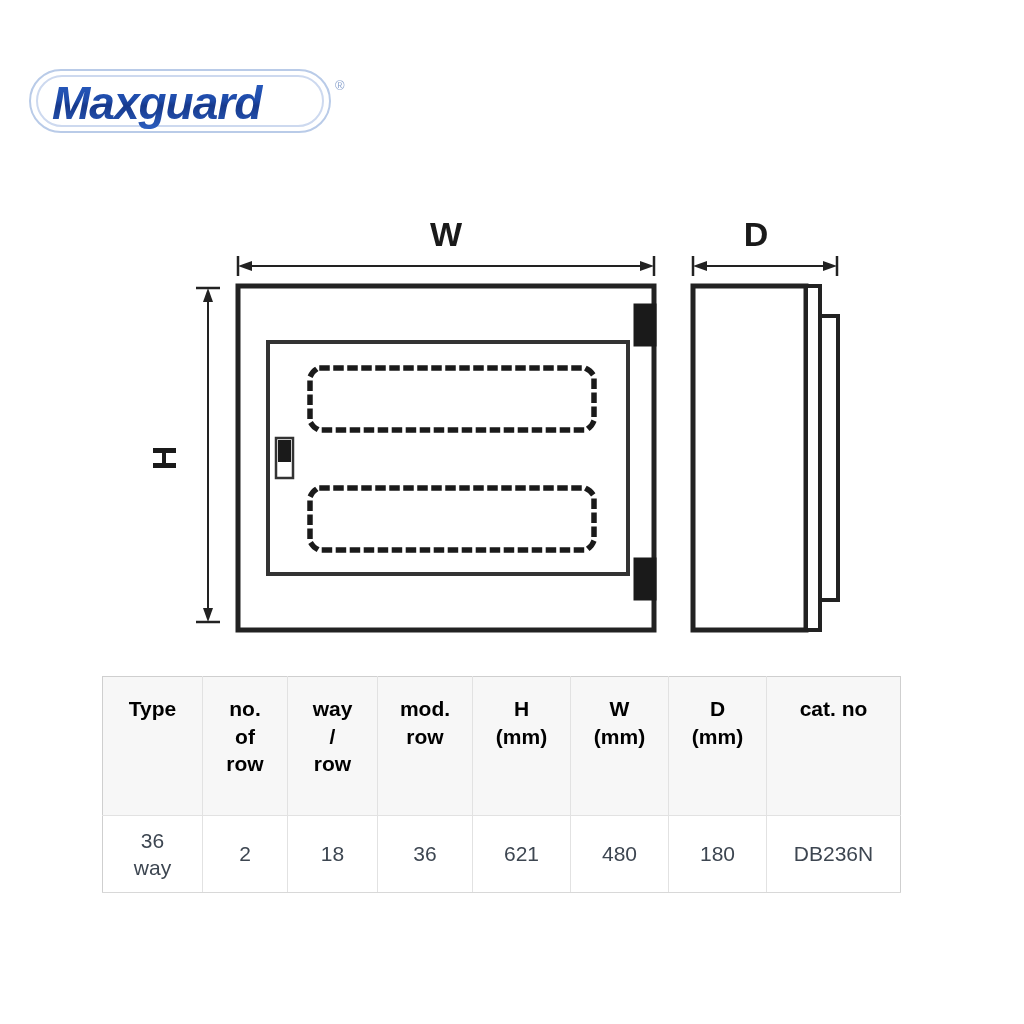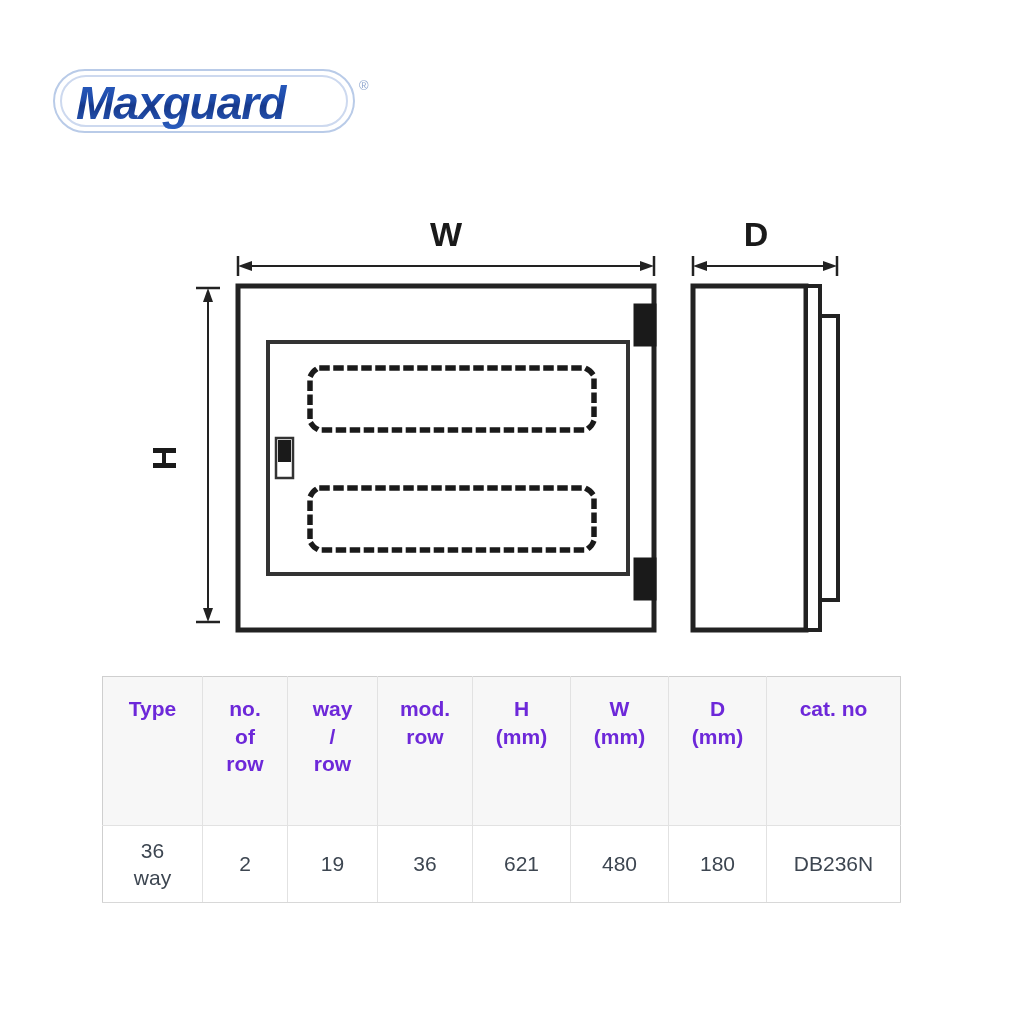--- a/index.html
+++ b/index.html
@@ -11,21 +11,21 @@
     width: 1024px;
     height: 1024px;
     position: relative;
     font-family: "Liberation Sans", sans-serif;
     overflow: hidden;
   }
 
   
   #logo-area {
     position: absolute;
-    left: 52px;
+    left: 28px;
     top: 64px;
     width: 320px;
     height: 78px;
   }
   #logo-svg { display: block; }
 
   
   #drawing-area {
     position: absolute;
     left: 0px;
@@ -48,27 +48,26 @@
     table-layout: fixed;
   }
   table.spec th,
   table.spec td {
     border: 1px solid #e2e2e2;
     text-align: center;
     padding: 0;
   }
   table.spec thead th {
     background: #f7f7f7;
-    color: #6d28d9;
+    color: #000000;
     font-weight: bold;
     font-size: 21px;
     line-height: 1.32;
     vertical-align: top;
     padding-top: 18px;
-    padding-bottom: 10px;
     height: 120px;
   }
   table.spec tbody td {
     background: #ffffff;
     color: #3d4651;
     font-weight: normal;
     font-size: 21px;
     line-height: 1.3;
     vertical-align: middle;
     height: 76px;
@@ -212,21 +211,21 @@
         </th>
       </tr>
     </thead>
     <tbody>
       <tr>
         <td>
           <span class="hdr-line">36</span>
           <span class="hdr-line">way</span>
         </td>
         <td>2</td>
-        <td>19</td>
+        <td>18</td>
         <td>36</td>
         <td>621</td>
         <td>480</td>
         <td>180</td>
         <td>DB236N</td>
       </tr>
     </tbody>
   </table>
 </div>
 

